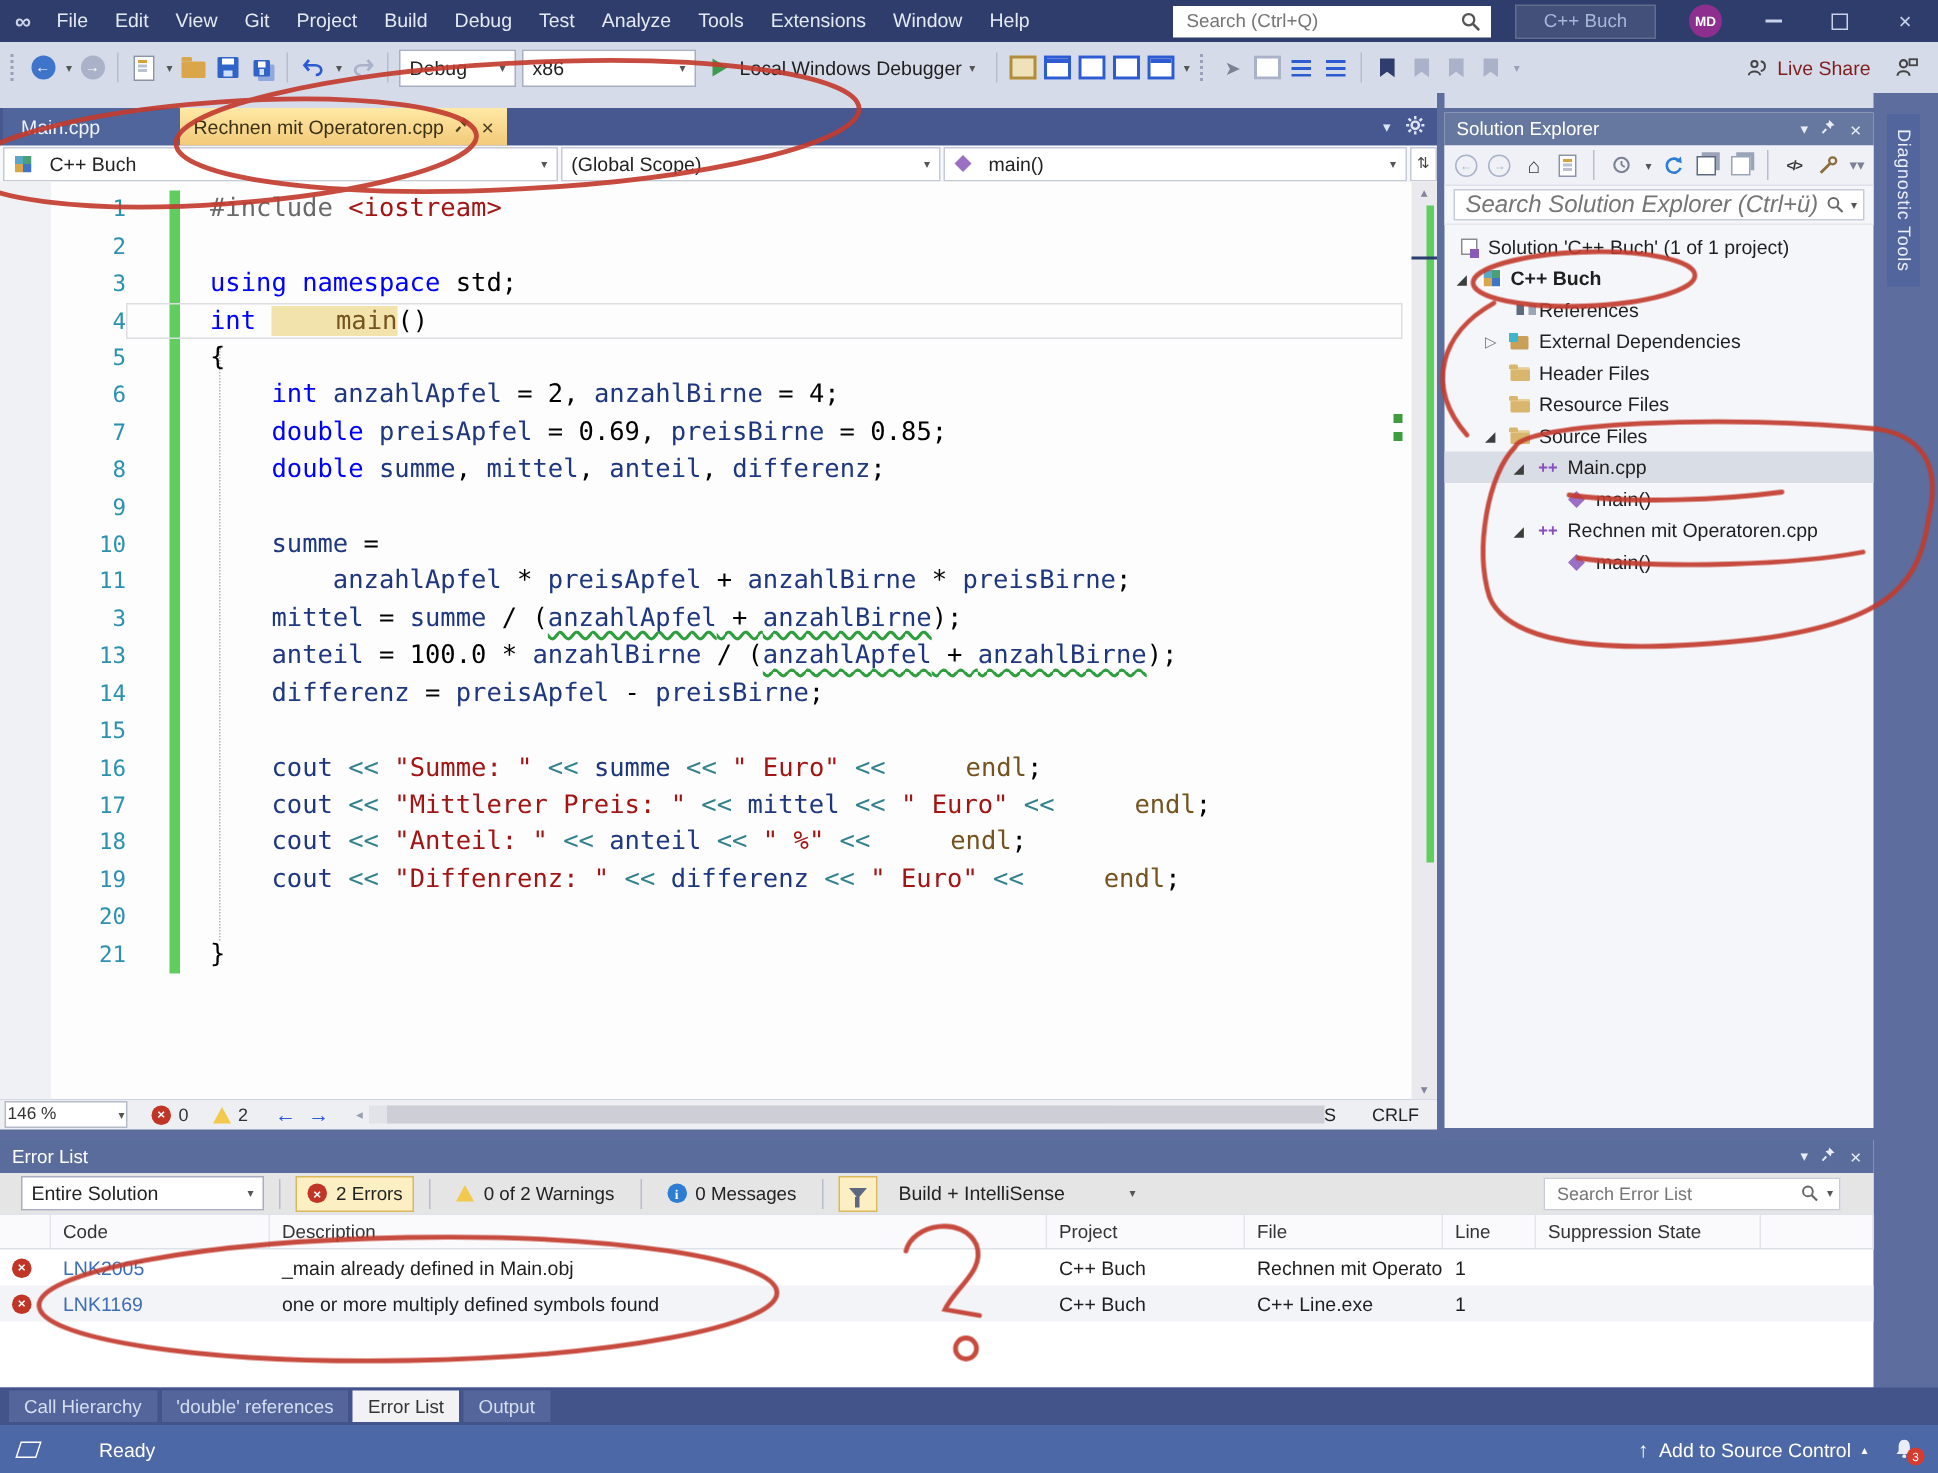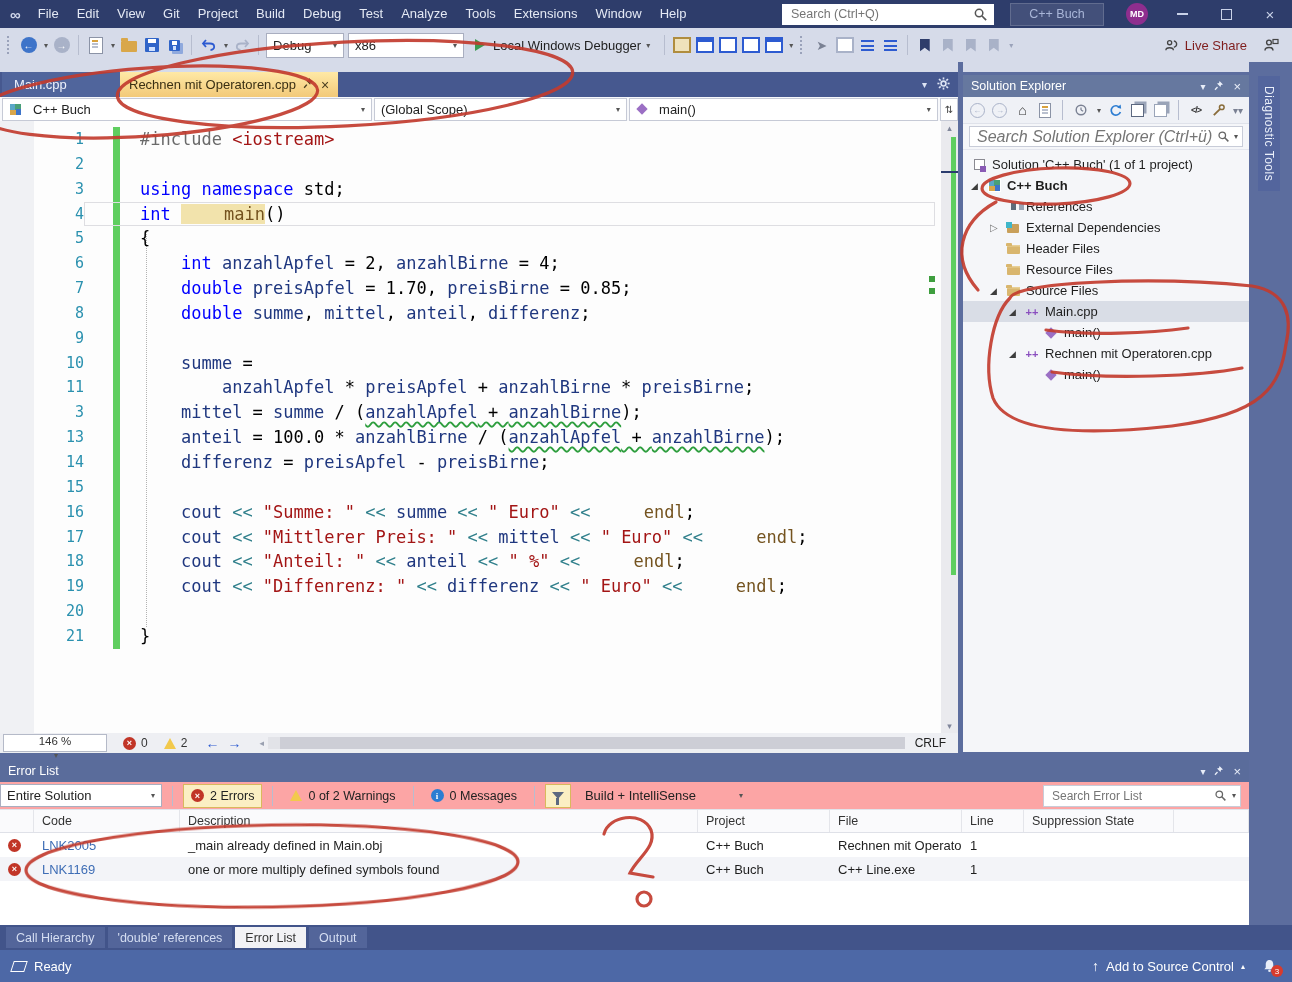--- a/index.html
+++ b/index.html
@@ -104,21 +104,21 @@
   #vscroll{position:absolute;right:0;top:0;width:17px;height:612px;background:#eaeaee;}
   #vscroll .arr{position:absolute;left:0;width:17px;text-align:center;font-size:9px;color:#80869a;}
   #vs-green{position:absolute;left:10px;top:16px;width:5px;height:438px;background:#5fce5f;}
   #vs-caret{position:absolute;left:0;top:50px;width:17px;height:2px;background:#2b3c6e;}
   .mark-sq{position:absolute;width:6px;height:6px;background:#3e9e3e;left:929px;}
 
   
   #editor-status{position:absolute;left:0;top:733px;width:958px;height:20px;background:#eeeff3;
                  display:flex;align-items:center;font-size:12px;color:#333;}
   .zoombox{width:78px;height:16px;background:#fff;border:1px solid #b5bac8;margin-left:3px;
-           display:flex;align-items:center;padding:0 12px;gap:4px;font-size:11.5px;flex-direction:column;}
+           display:flex;align-items:center;padding:0 1px;gap:4px;font-size:11.5px;}
   .zoombox span:first-child{flex:1;}
   .sev{width:13px;height:13px;border-radius:50%;background:#c13527;color:#fff;font-size:9px;font-weight:bold;
        display:flex;align-items:center;justify-content:center;flex:none;}
   .warn-tri{width:0;height:0;border-left:6.5px solid transparent;border-right:6.5px solid transparent;
             border-bottom:11px solid #f2c94c;position:relative;}
   .navarrow{color:#2d5bd1;font-size:14px;font-weight:bold;margin:0 4px;}
   #hscroll{position:relative;height:12px;background:#e2e3e8;flex:1;margin:0 4px;}
   #hthumb{position:absolute;left:12px;top:0;width:625px;height:12px;background:#cdced6;}
   .scrollcap{color:#9aa0b0;font-size:9px;}
   .edst-right{display:flex;gap:24px;margin:0 12px 0 8px;color:#222;}
@@ -157,21 +157,21 @@
   .tico.deps::after{content:"";position:absolute;left:1px;top:2px;width:6px;height:6px;background:#3fb6c9;}
   .tico.folder::before{content:"";width:13px;height:9px;background:#d9b66e;border-radius:1px;box-shadow:inset 0 1.5px 0 #e8cf96;margin-top:2px;}
   .tico.folder::after{content:"";position:absolute;top:2px;left:1px;width:6px;height:3px;background:#d9b66e;border-radius:1px 1px 0 0;}
   .tico.cpp{color:#8a4fbf;font-weight:bold;font-size:11px;}
   .tico.method::before{content:"";width:8px;height:8px;background:#9b6fc4;transform:rotate(45deg);}
   .tlabel{white-space:nowrap;}
   .tlabel.b{font-weight:bold;}
 
   
   #errorlist{position:absolute;left:0;top:760px;width:1249px;height:165px;background:#fff;}
-  .el-toolbar{height:27px;background:#fca5a5;display:flex;align-items:center;gap:7px;padding:0 0;border-bottom:1px solid #e1e3ea;}
+  .el-toolbar{height:27px;background:#e5e5e5;display:flex;align-items:center;gap:7px;padding:0 14px;border-bottom:1px solid #e1e3ea;}
   .el-btn{display:flex;align-items:center;gap:6px;height:22px;padding:0 7px;font-size:12.5px;color:#222;}
   .el-btn.selected{background:#fbefc3;border:1px solid #d9b95c;}
   .i-info{width:13px;height:13px;border-radius:50%;background:#2d7dd2;color:#fff;font-size:9px;font-weight:bold;
           font-family:"Liberation Serif",serif;display:flex;align-items:center;justify-content:center;}
   .i-funnel{width:0;height:0;border-left:6px solid transparent;border-right:6px solid transparent;border-top:7px solid #5c6880;position:relative;}
   .i-funnel::after{content:"";position:absolute;left:-1.5px;top:-1px;width:3px;height:7px;background:#5c6880;}
   .el-search{margin-left:auto;width:196px;height:20px;background:#fff;border:1px solid #c8ccd8;display:flex;align-items:center;margin-right:8px;}
   .el-search input{border:0;outline:0;flex:1;margin-left:6px;font-size:12px;color:#8a8a8a;background:transparent;
                    font-family:"Liberation Sans",sans-serif;}
   .el-grid{display:grid;grid-template-columns:34px 146px 518px 132px 132px 62px 150px 1fr;align-items:center;}
@@ -182,21 +182,21 @@
   .e-row>div{padding-left:8px;display:flex;align-items:center;height:24px;overflow:hidden;white-space:nowrap;}
   .e-code{color:#3e6db5;}
 
   
   #bottom-tabs{position:absolute;left:0;top:925px;width:1292px;height:25px;background:#42548a;display:flex;
                align-items:flex-start;padding-left:6px;gap:3px;}
   .btab{margin-top:2px;height:21px;display:flex;align-items:center;padding:0 10px;font-size:12.5px;
         background:#53659a;color:#d5def2;}
   .btab.active{background:#f2f2f5;color:#333;}
   #statusbar{position:absolute;left:0;top:950px;width:1292px;height:32px;background:#4d68a6;color:#fff;
-             display:flex;align-items:center;font-size:13px;}
+             display:flex;align-items:center;font-size:13px;gap:32px;}
   .ready-ico{width:12px;height:9px;border:1.5px solid #fff;transform:skewX(-18deg);margin:0 8px 0 12px;}
   .sb-right{margin-left:auto;display:flex;align-items:center;gap:7px;margin-right:14px;}
   .badge{position:absolute;right:-5px;bottom:-3px;width:12px;height:12px;border-radius:50%;background:#d83b2d;
          color:#fff;font-size:8px;display:flex;align-items:center;justify-content:center;}
   .bellwrap{position:relative;width:16px;height:16px;}
 
   
   #annotations{position:absolute;left:0;top:0;width:1292px;height:982px;z-index:60;pointer-events:none;}
 </style>
 </head>
@@ -429,21 +429,21 @@
         <div class="code-line">
           <span class="ln">5</span>
           <span class="codecol"><span class="sg p">{</span></span>
         </div>
         <div class="code-line">
           <span class="ln">6</span>
           <span class="codecol"><span class="sg p">    </span><span class="sg k">int</span><span class="sg p"> </span><span class="sg id">anzahlApfel</span><span class="sg p"> = </span><span class="sg n">2</span><span class="sg p">, </span><span class="sg id">anzahlBirne</span><span class="sg p"> = </span><span class="sg n">4</span><span class="sg p">;</span></span>
         </div>
         <div class="code-line">
           <span class="ln">7</span>
-          <span class="codecol"><span class="sg p">    </span><span class="sg k">double</span><span class="sg p"> </span><span class="sg id">preisApfel</span><span class="sg p"> = </span><span class="sg n">1.70</span><span class="sg p">, </span><span class="sg id">preisBirne</span><span class="sg p"> = </span><span class="sg n">0.85</span><span class="sg p">;</span></span>
+          <span class="codecol"><span class="sg p">    </span><span class="sg k">double</span><span class="sg p"> </span><span class="sg id">preisApfel</span><span class="sg p"> = </span><span class="sg n">0.69</span><span class="sg p">, </span><span class="sg id">preisBirne</span><span class="sg p"> = </span><span class="sg n">0.85</span><span class="sg p">;</span></span>
         </div>
         <div class="code-line">
           <span class="ln">8</span>
           <span class="codecol"><span class="sg p">    </span><span class="sg k">double</span><span class="sg p"> </span><span class="sg id">summe</span><span class="sg p">, </span><span class="sg id">mittel</span><span class="sg p">, </span><span class="sg id">anteil</span><span class="sg p">, </span><span class="sg id">differenz</span><span class="sg p">;</span></span>
         </div>
         <div class="code-line">
           <span class="ln">9</span>
           <span class="codecol"></span>
         </div>
         <div class="code-line">

